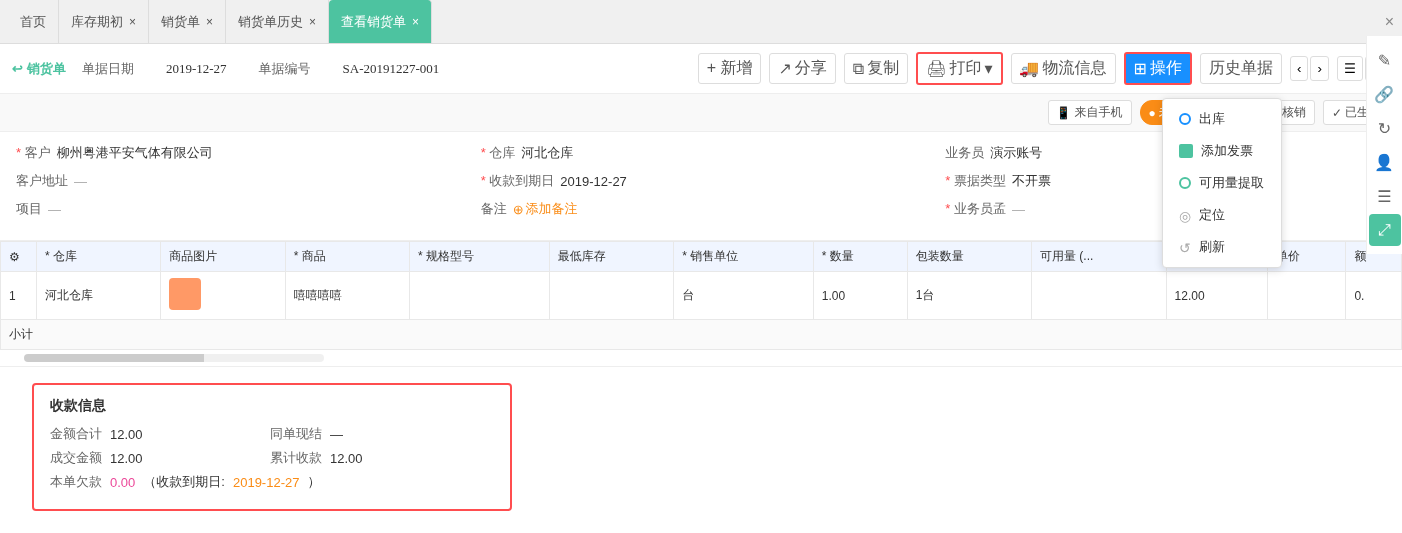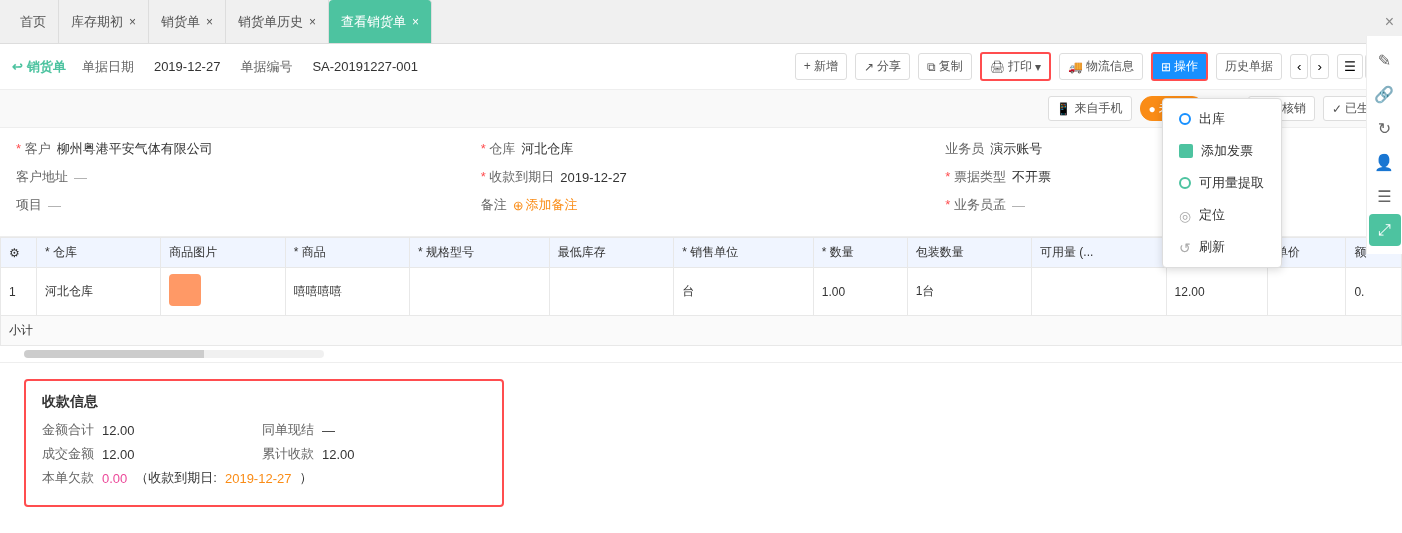--- a/index.html
+++ b/index.html
@@ -24,28 +24,28 @@
 
     
     .doc-header {
       display: flex; align-items: center; padding: 8px 12px; border-bottom: 1px solid #eee;
       background: #fff;
     }
     .doc-type-badge {
       display: flex; align-items: center; color: #4dc3a0; font-weight: bold; margin-right: 16px;
     }
     .doc-type-badge .icon { margin-right: 4px; }
-    .doc-info { display: flex; align-items: center; gap: 20px; flex: 1; font-size: 13px; color: #333; }
+    .doc-info { display: flex; align-items: center; gap: 32px; flex: 1; font-size: 13px; color: #333; font-family: Liberation Serif, serif; }
     .doc-info label { color: #666; }
     .doc-actions {
       display: flex; align-items: center; gap: 8px; margin-left: auto;
     }
     .btn-action {
       display: flex; align-items: center; gap: 3px; padding: 4px 8px; border: 1px solid #ddd;
-      border-radius: 3px; cursor: pointer; background: #fff; font-size: 12px; color: #555;
+      border-radius: 3px; cursor: pointer; background: #fff; font-size: 16px; color: #555;
       white-space: nowrap;
     }
     .btn-operation { background: #1890ff; color: #fff; border-color: #1890ff; }
     .btn-checked-red { background: #fff; color: #ff4d4f; border-color: #ff4d4f; border-radius: 12px; }
     .btn-checked-green { background: #fff; color: #52c41a; border-color: #52c41a; border-radius: 12px; }
     .nav-arrows { display: flex; gap: 2px; }
     .nav-arrow { padding: 4px 6px; border: 1px solid #ddd; cursor: pointer; background: #fff; border-radius: 3px; }
     .view-btns { display: flex; gap: 2px; }
     .view-btn { padding: 4px 6px; border: 1px solid #ddd; cursor: pointer; background: #fff; border-radius: 3px; }
 
@@ -319,21 +319,21 @@
           <td colspan="13">小计</td>
         </tr>
       </tbody>
     </table>
 
     <div style="padding: 4px 8px;">
       <div class="scroll-bar-h"></div>
     </div>
   </div>
 
-  <div style="padding: 4px 8px;">
+  <div style="padding: 4px 16px;">
     <div class="payment-section">
       <div class="payment-title">收款信息</div>
       <div class="payment-row">
         <div class="payment-item">
           <label>金额合计</label>
           <span class="val">12.00</span>
         </div>
         <div class="payment-item">
           <label>同单现结</label>
           <span class="val">—</span>

